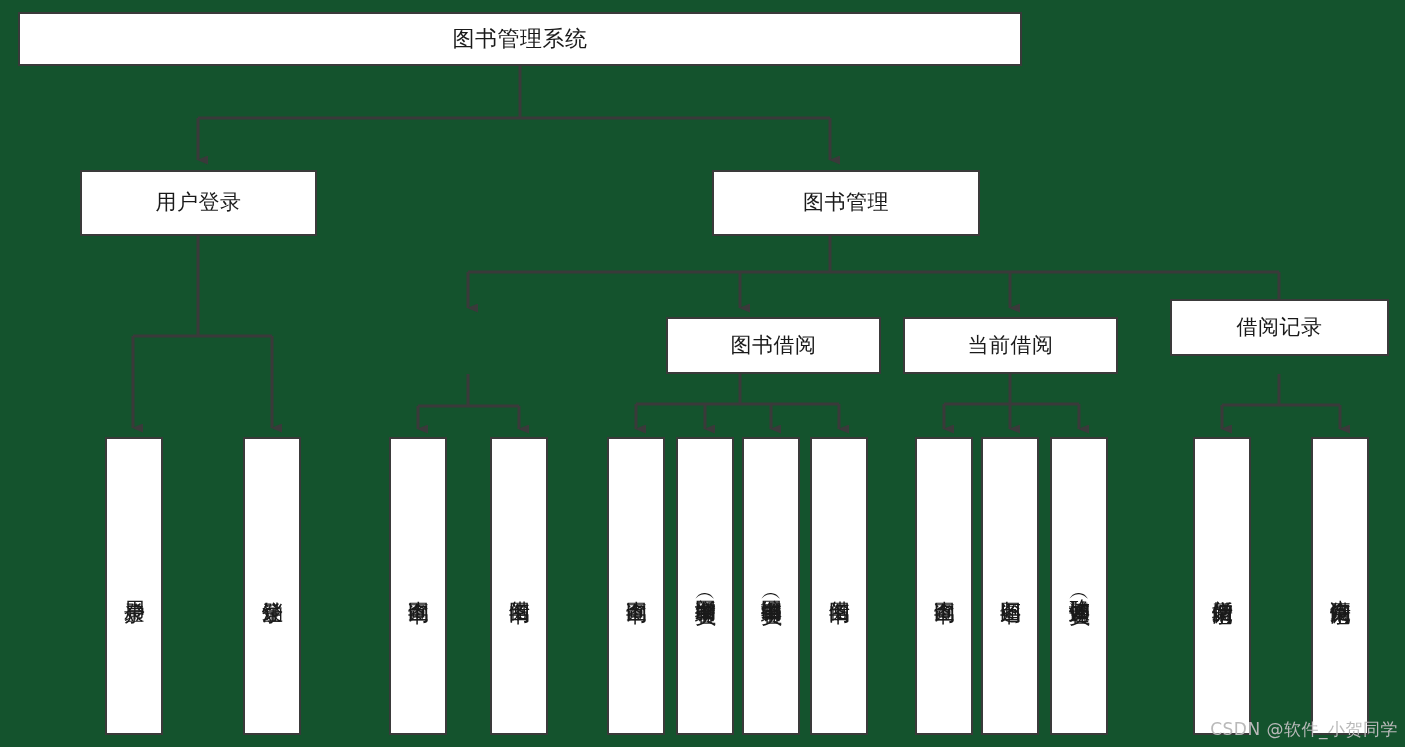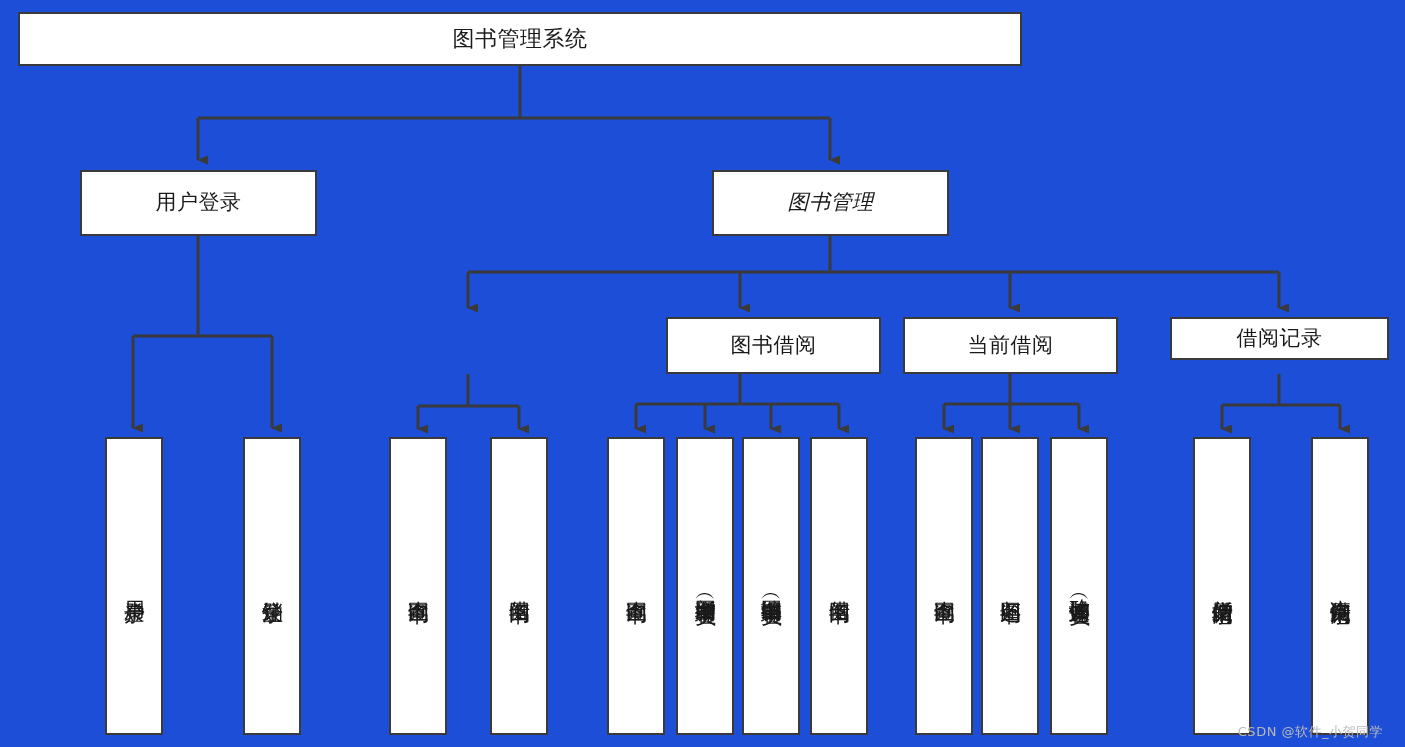--- a/index.html
+++ b/index.html
@@ -9,21 +9,21 @@
     padding: 0;
     background: #ffffff;
   }
   body {
     font-family: "DejaVu Sans", "Liberation Sans", sans-serif;
   }
   #diagram-canvas {
     position: relative;
     width: 1405px;
     height: 747px;
-    background: #1d4ed8;
+    background: #14532d;
     overflow: hidden;
   }
   #connector-layer {
     position: absolute;
     left: 0;
     top: 0;
     width: 1405px;
     height: 747px;
     pointer-events: none;
   }
@@ -54,23 +54,23 @@
     padding: 4px 0;
   }
   .node.vert .vlabel {
     writing-mode: vertical-rl;
     text-orientation: upright;
     white-space: nowrap;
     display: block;
   }
   #watermark {
     position: absolute;
-    right: 22px;
+    right: 7px;
     bottom: 6px;
-    font-size: 13px;
+    font-size: 17px;
     color: #b9b9b9;
     letter-spacing: 0.5px;
     z-index: 3;
     white-space: nowrap;
     font-family: "DejaVu Sans", "Liberation Sans", sans-serif;
   }
 </style>
 </head>
 <body>
 
@@ -129,31 +129,31 @@
     </g>
   </svg>
 
   <div class="node horiz root" style="left:18px; top:12px; width:1004px; height:54px;">
     <span>图书管理系统</span>
   </div>
 
   <div class="node horiz" style="left:80px; top:170px; width:237px; height:66px;">
     <span>用户登录</span>
   </div>
-  <div class="node horiz" style="left:712px; top:170px; width:237px; height:66px;font-style:italic;">
+  <div class="node horiz" style="left:712px; top:170px; width:268px; height:66px;">
     <span>图书管理</span>
   </div>
 
   <div class="node horiz" style="left:633px; top:317px; width:215px; height:57px;margin-left:33px;">
     <span>图书借阅</span>
   </div>
   <div class="node horiz" style="left:903px; top:317px; width:215px; height:57px;">
     <span>当前借阅</span>
   </div>
-  <div class="node horiz" style="left:1170px; top:317px; width:219px; height:43px;">
+  <div class="node horiz" style="left:1170px; top:299px; width:219px; height:57px;">
     <span>借阅记录</span>
   </div>
 
   <div class="node vert" style="left:105px; top:437px; width:58px; height:298px;">
     <span class="vlabel">用户登录</span>
   </div>
   <div class="node vert" style="left:243px; top:437px; width:58px; height:298px;">
     <span class="vlabel">注销登录</span>
   </div>
 

